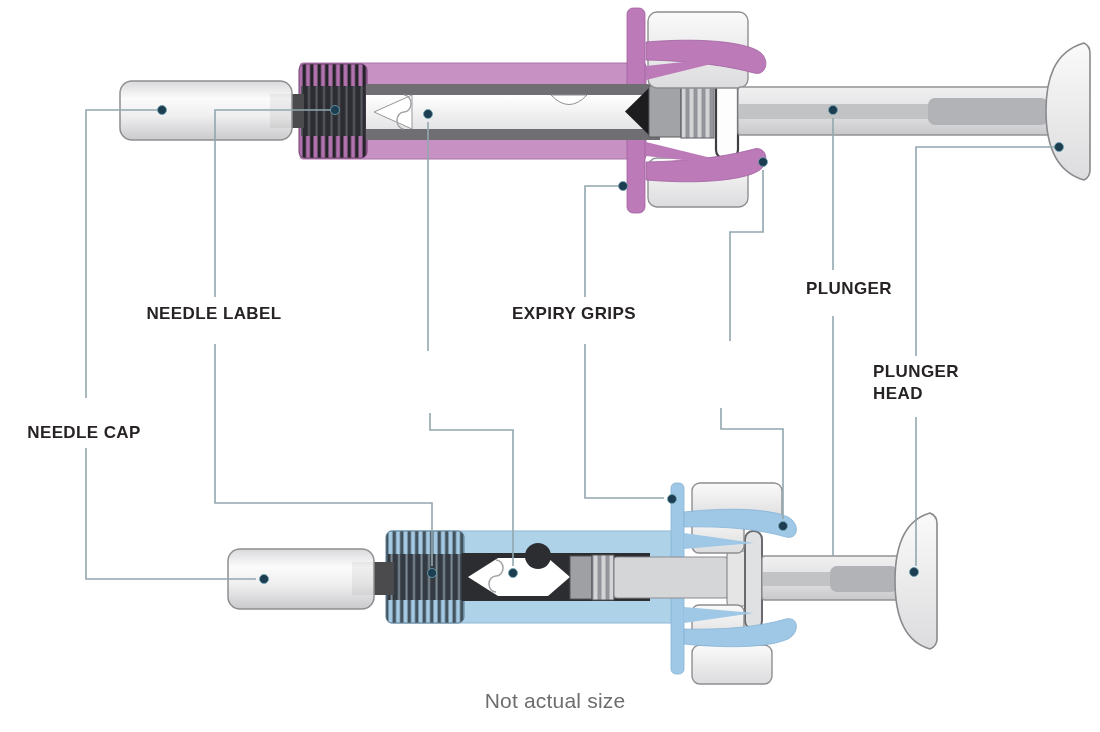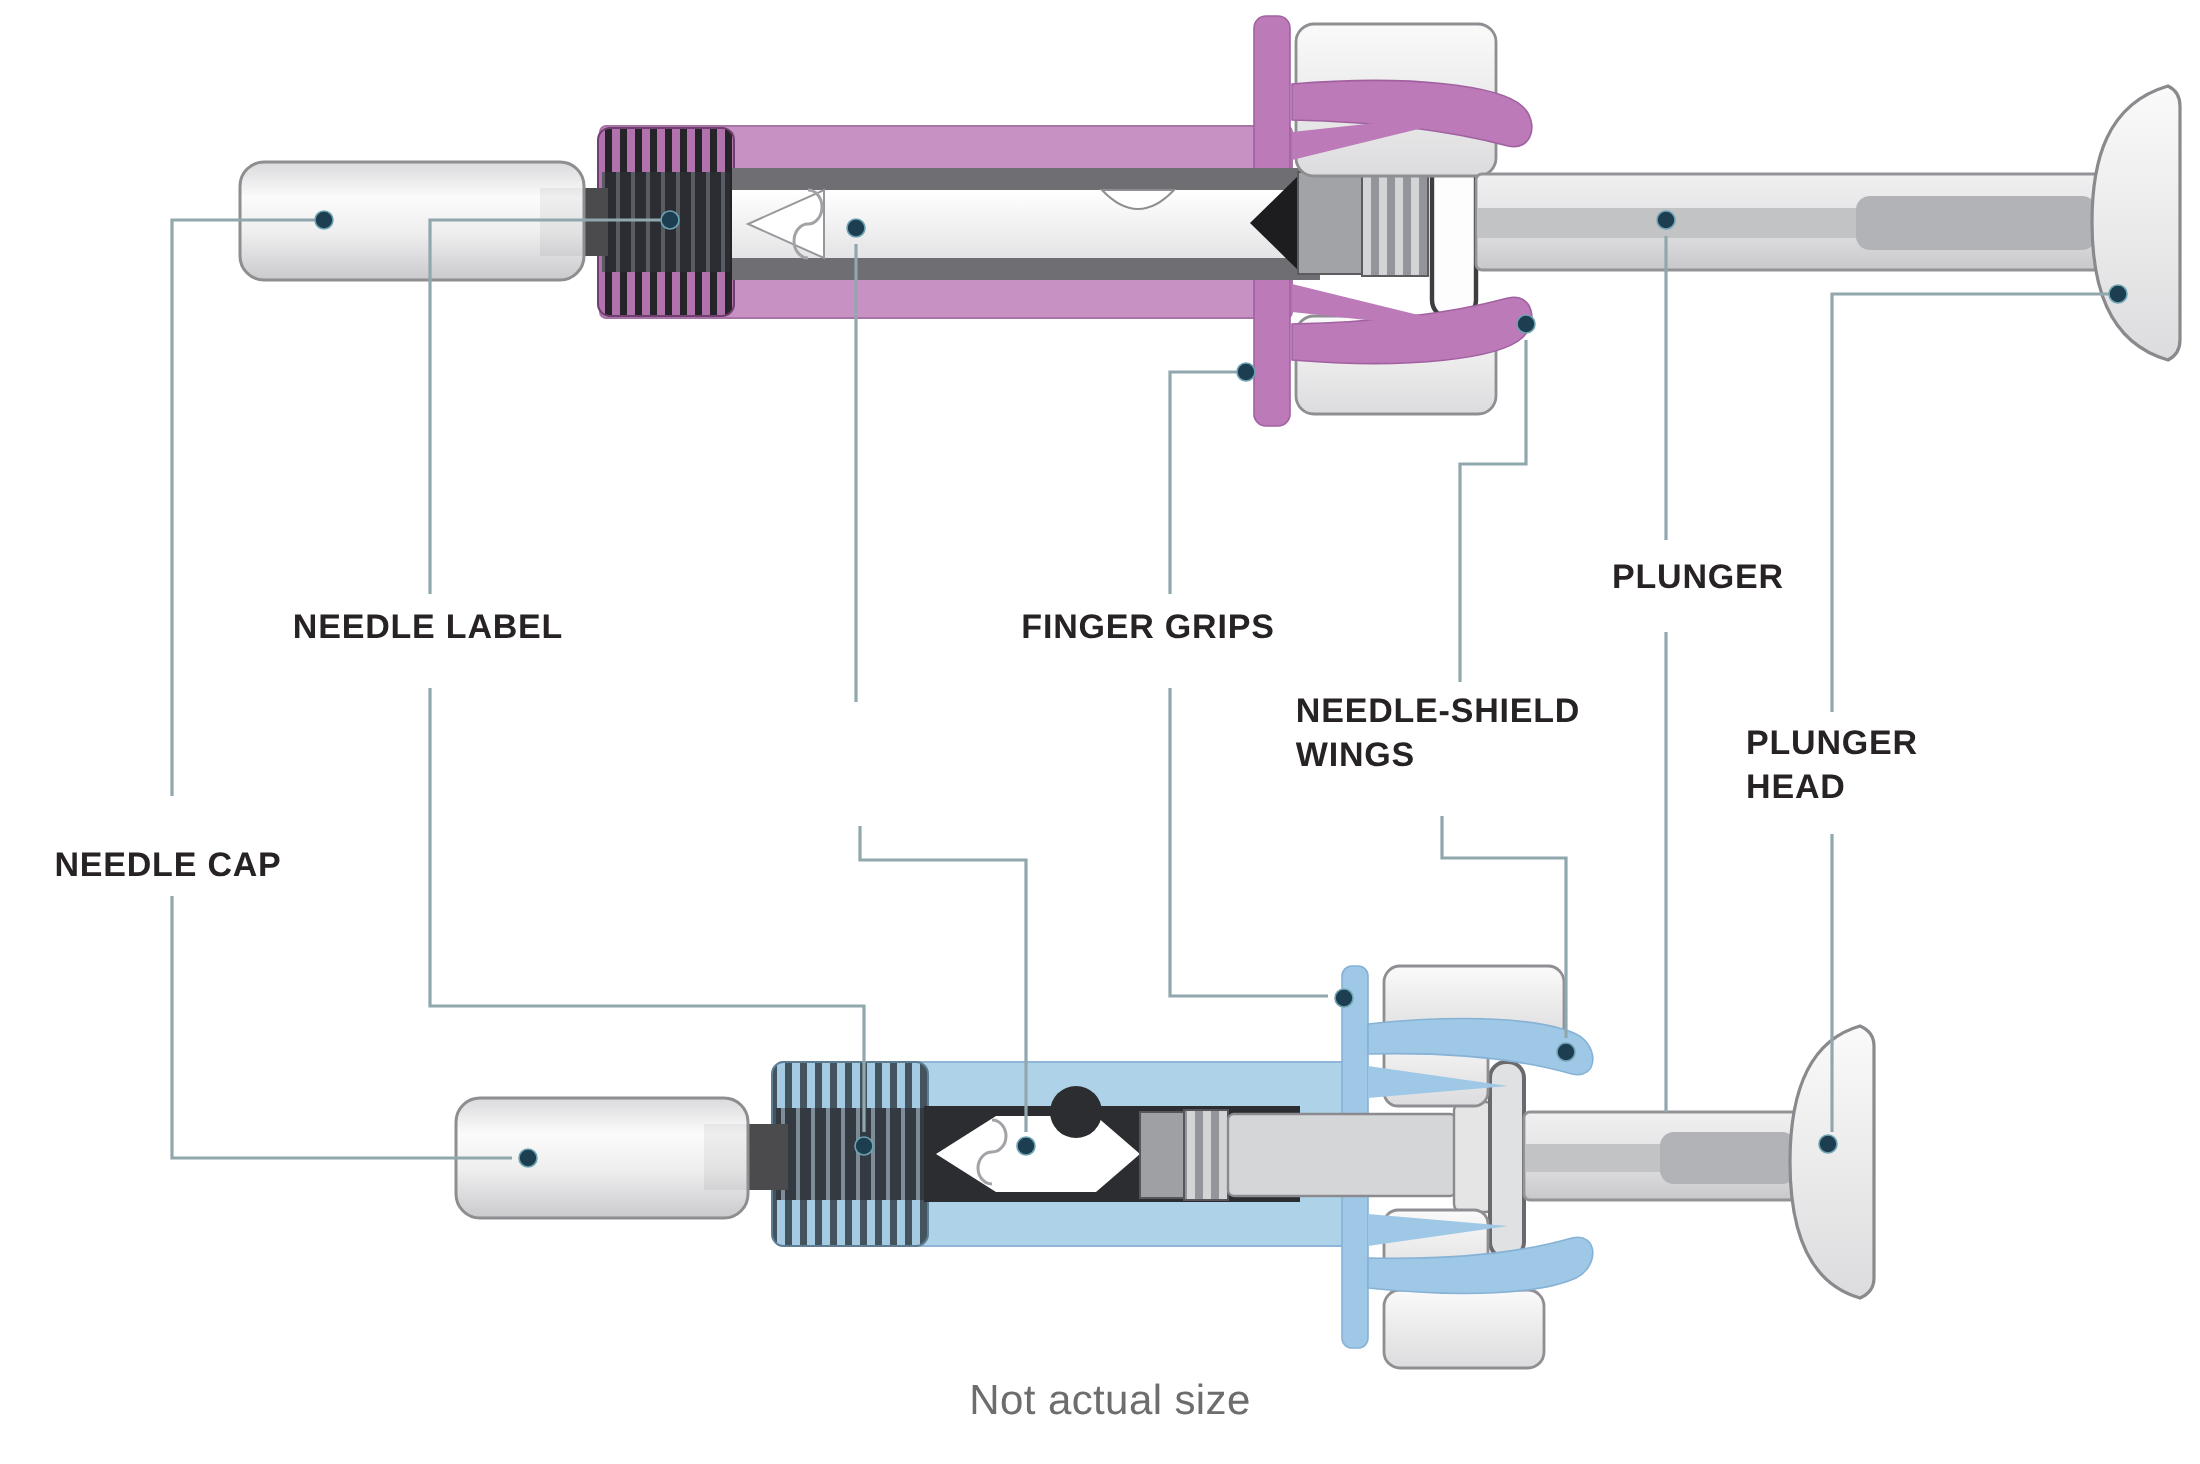--- a/index.html
+++ b/index.html
@@ -171,20 +171,18 @@
     <circle class="dot" cx="763" cy="162" r="4.5"></circle>
     <circle class="dot" cx="783" cy="526" r="4.5"></circle>
     <circle class="dot" cx="833" cy="110" r="4.5"></circle>
     <circle class="dot" cx="1059" cy="147" r="4.5"></circle>
     <circle class="dot" cx="914" cy="572" r="4.5"></circle>
   </g>
 </svg>
 
 <div class="label" style="left:214px;top:303px;">NEEDLE LABEL</div>
 <div class="label" style="left:84px;top:406px;margin-top:16px;">NEEDLE CAP</div>
-<div class="label" style="left:574px;top:303px;">FINGER GRIPS</div>
-<div class="label" style="left:719px;top:345px;">NEEDLE-SHIELD
-WINGS</div>
+<div class="label" style="left:574px;top:303px;">EXPIRY GRIPS</div>
 <div class="label" style="left:849px;top:278px;">PLUNGER</div>
 <div class="label" style="left:916px;top:361px;">PLUNGER
 HEAD</div>
 <div class="caption" style="left:555px;top:689px;">Not actual size</div>
 </div>
 
 </body></html>

